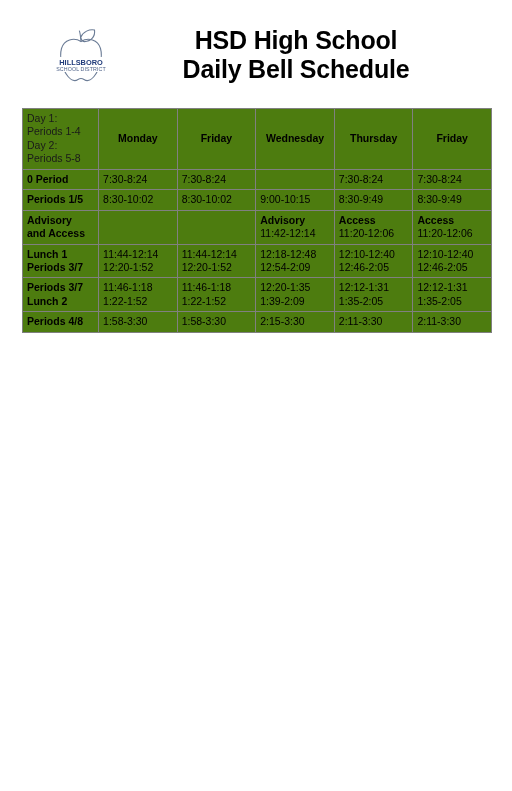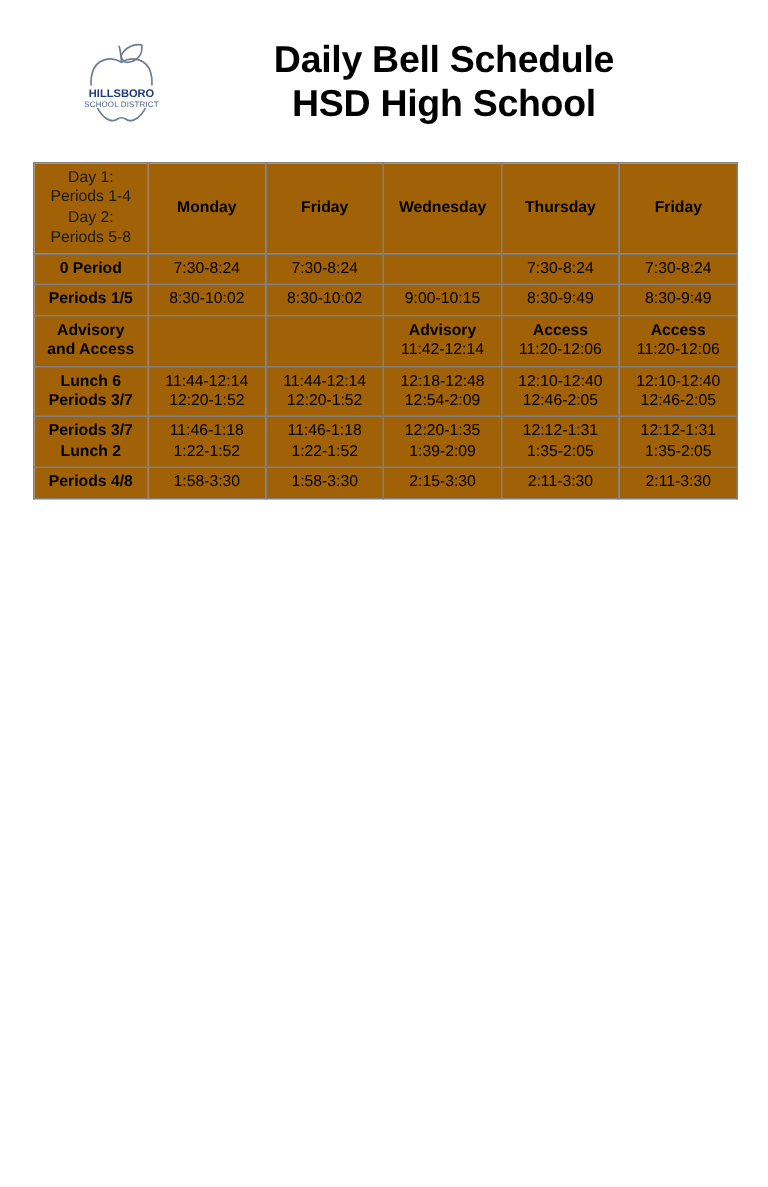--- a/index.html
+++ b/index.html
@@ -53,23 +53,22 @@
   table.schedule {
     border-collapse: collapse;
     width: 470px;
     table-layout: fixed;
   }
   table.schedule td, table.schedule th {
     border: 1px solid #808080;
     vertical-align: middle;
     padding: 3px 4px;
     font-size: 10.5px;
-    text-align: center;
     line-height: 1.28;
-    background: #a16207;
+    background: #4d7c0f;
   }
   col.c-label { width: 76px; }
   col.c-day   { width: 78.5px; }
 
   
   td.corner {
     text-align: left;
     padding: 4px 5px;
     font-size: 6.6px;
     line-height: 1.45;
@@ -115,22 +114,22 @@
 
       <path d="M30.6 11.5 C33 5.5 39.5 3 44.5 4 C45.5 10.5 41 15.5 34.5 15.6 C32.8 15.6 31.4 13.8 30.6 11.5 Z" fill="none" stroke="#6b7c96" stroke-width="1.1"></path>
 
       <rect x="8" y="31" width="46" height="15" fill="#ffffff"></rect>
       <text x="31" y="38.6" text-anchor="middle" font-family="'Liberation Sans', sans-serif" font-size="7.4" font-weight="bold" fill="#1f3a7a">HILLSBORO</text>
       <text x="31" y="45" text-anchor="middle" font-family="'Liberation Sans', sans-serif" font-size="5.3" fill="#4d6188" letter-spacing="0.1">SCHOOL DISTRICT</text>
     </svg>
   </div>
 
   <div class="title-block">
+    <div class="title-line">HSD High School</div>
     <div class="title-line">Daily Bell Schedule</div>
-    <div class="title-line">HSD High School</div>
   </div>
 </div>
 
 <div class="table-wrap">
   <table class="schedule">
     <colgroup>
       <col class="c-label">
         <col class="c-day">
         <col class="c-day">
       <col class="c-day">
@@ -215,21 +214,21 @@
           <span class="t">11:20-12:06</span>
         </td>
         <td class="cell tall">
           <span class="tag">Access</span>
           <span class="t">11:20-12:06</span>
         </td>
       </tr>
 
       <tr>
         <td class="rowlabel tall">
-          <div>Lunch 6</div>
+          <div>Lunch 1</div>
           <div>Periods 3/7</div>
         </td>
         <td class="cell tall">
           <span class="t">11:44-12:14</span>
           <span class="t">12:20-1:52</span>
         </td>
         <td class="cell tall">
           <span class="t">11:44-12:14</span>
           <span class="t">12:20-1:52</span>
         </td>

